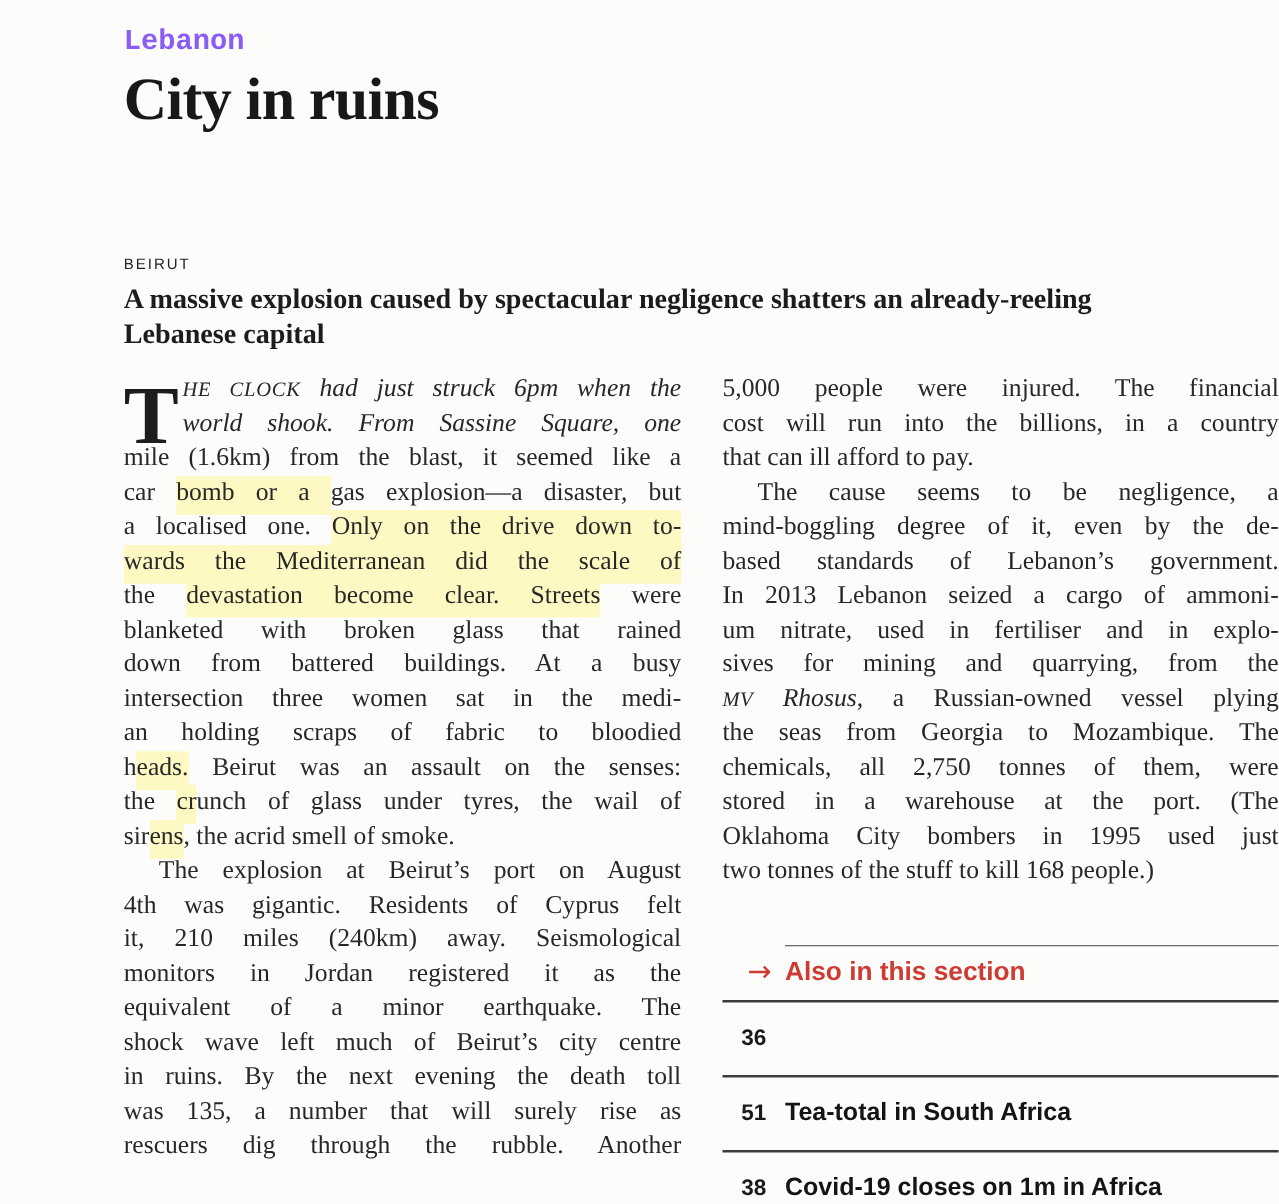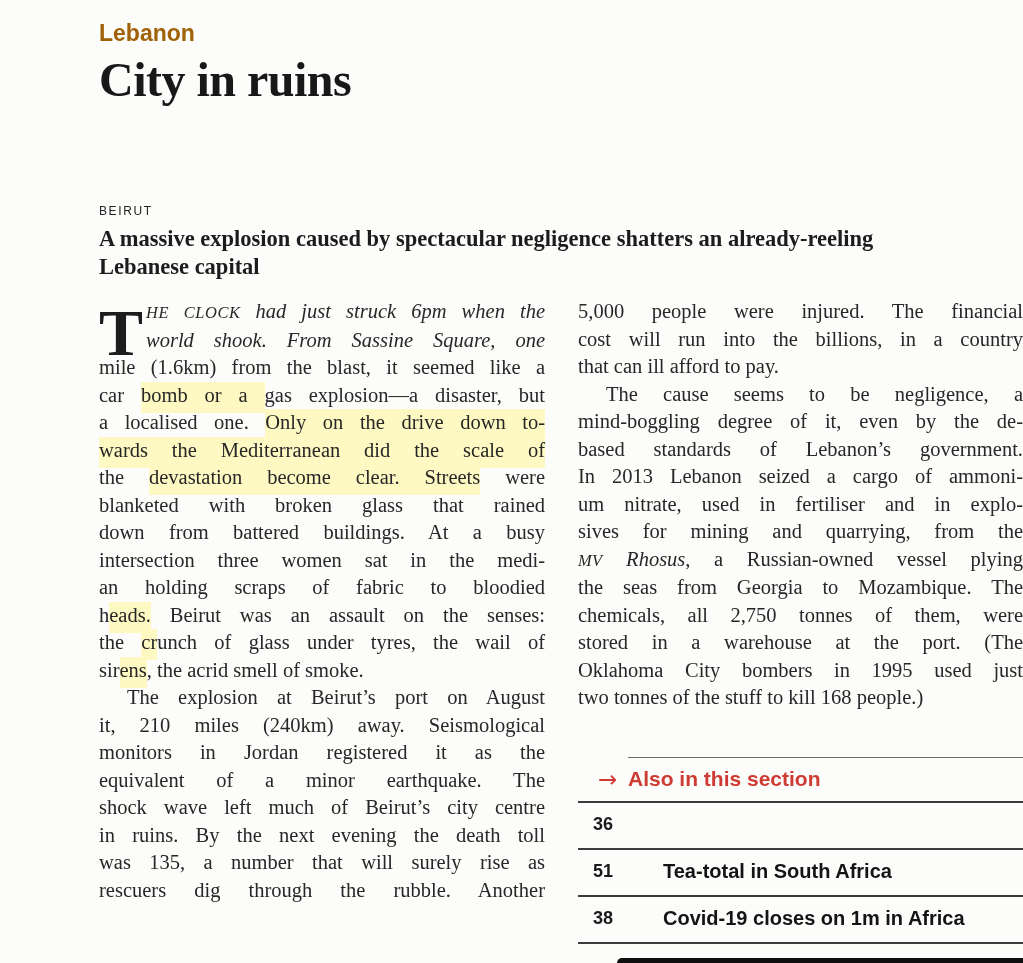--- a/index.html
+++ b/index.html
@@ -4,22 +4,22 @@
 <style>
   html,body{margin:0;padding:0;}
   body{
     width:1023px;height:963px;overflow:hidden;
     background:#fcfcfa;color:#262626;
     font-family:"Liberation Serif",serif;
   }
   .page{position:relative;width:1023px;height:963px;padding:20px 0 0 99px;box-sizing:border-box;}
 
   .kicker{
-    font-family:Liberation Sans, sans-serif;font-weight:700;
-    font-size:23px;line-height:27px;color:#a16207;
+    font-family:Liberation Mono, monospace;font-weight:700;
+    font-size:23px;line-height:27px;color:#8b5cf6;
   }
   .headline{
     margin:7px 0 0;font-family:"Liberation Serif",serif;
     font-weight:700;font-size:48px;line-height:52px;letter-spacing:-0.5px;color:#181818;
   }
   .dateline{
     margin-top:98px;
     font-family:"Liberation Sans",sans-serif;font-size:12px;letter-spacing:1.6px;color:#232323;
   }
   .standfirst{
@@ -47,21 +47,21 @@
 
   .also{margin-top:45px;font-family:"Liberation Sans",sans-serif;}
   .also-rule-top{border-top:1.5px solid #6a6a6a;margin-left:50px;}
   .also-rule{border-top:2px solid #3c3c3c;}
   .also-head{display:flex;align-items:center;height:43px;}
   .also-arrow{
     color:#ce3b33;font-size:23px;line-height:1;
     margin-left:20px;width:30px;flex:0 0 30px;font-family:"DejaVu Sans",sans-serif;
   }
   .also-title{color:#ce3b33;font-weight:700;font-size:21px;}
-  .also-item{display:flex;align-items:center;height:45px;gap:35px;}
+  .also-item{display:flex;align-items:center;height:58px;}
   .item-num{flex:0 0 35px;width:35px;padding-left:15px;box-sizing:content-box;
     font-weight:700;font-size:18px;color:#1a1a1a;}
   .item-title{font-weight:700;font-size:20px;color:#141414;}
   .bottom-bar{height:10px;background:#0f0f0f;border-radius:5px 0 0 5px;margin:14px 0 0 39px;}
 </style>
 </head>
 <body>
 
 <div class="page">
 
@@ -90,20 +90,21 @@
           <div class="ln"><span>blanketed with broken glass that rained</span></div>
           <div class="ln"><span>down from battered buildings. At a busy</span></div>
           <div class="ln"><span>intersection three women sat in the medi-</span></div>
           <div class="ln"><span>an holding scraps of fabric to bloodied</span></div>
           <div class="ln"><span>h</span><span class="hl">eads.</span><span> Beirut was an assault on the senses:</span></div>
           <div class="ln"><span>the </span><span class="hl">cr</span><span>unch of glass under tyres, the wail of</span></div>
           <div class="ln last"><span>sir</span><span class="hl">ens</span><span>, the acrid smell of smoke.</span></div>
         </div>
         <div class="para">
           <div class="ln p-ind"><span>The explosion at Beirut’s port on August</span></div>
+          <div class="ln"><span>4th was gigantic. Residents of Cyprus felt</span></div>
           <div class="ln"><span>it, 210 miles (240km) away. Seismological</span></div>
           <div class="ln"><span>monitors in Jordan registered it as the</span></div>
           <div class="ln"><span>equivalent of a minor earthquake. The</span></div>
           <div class="ln"><span>shock wave left much of Beirut’s city centre</span></div>
           <div class="ln"><span>in ruins. By the next evening the death toll</span></div>
           <div class="ln"><span>was 135, a number that will surely rise as</span></div>
           <div class="ln"><span>rescuers dig through the rubble. Another</span></div>
         </div>
       </div>
 

